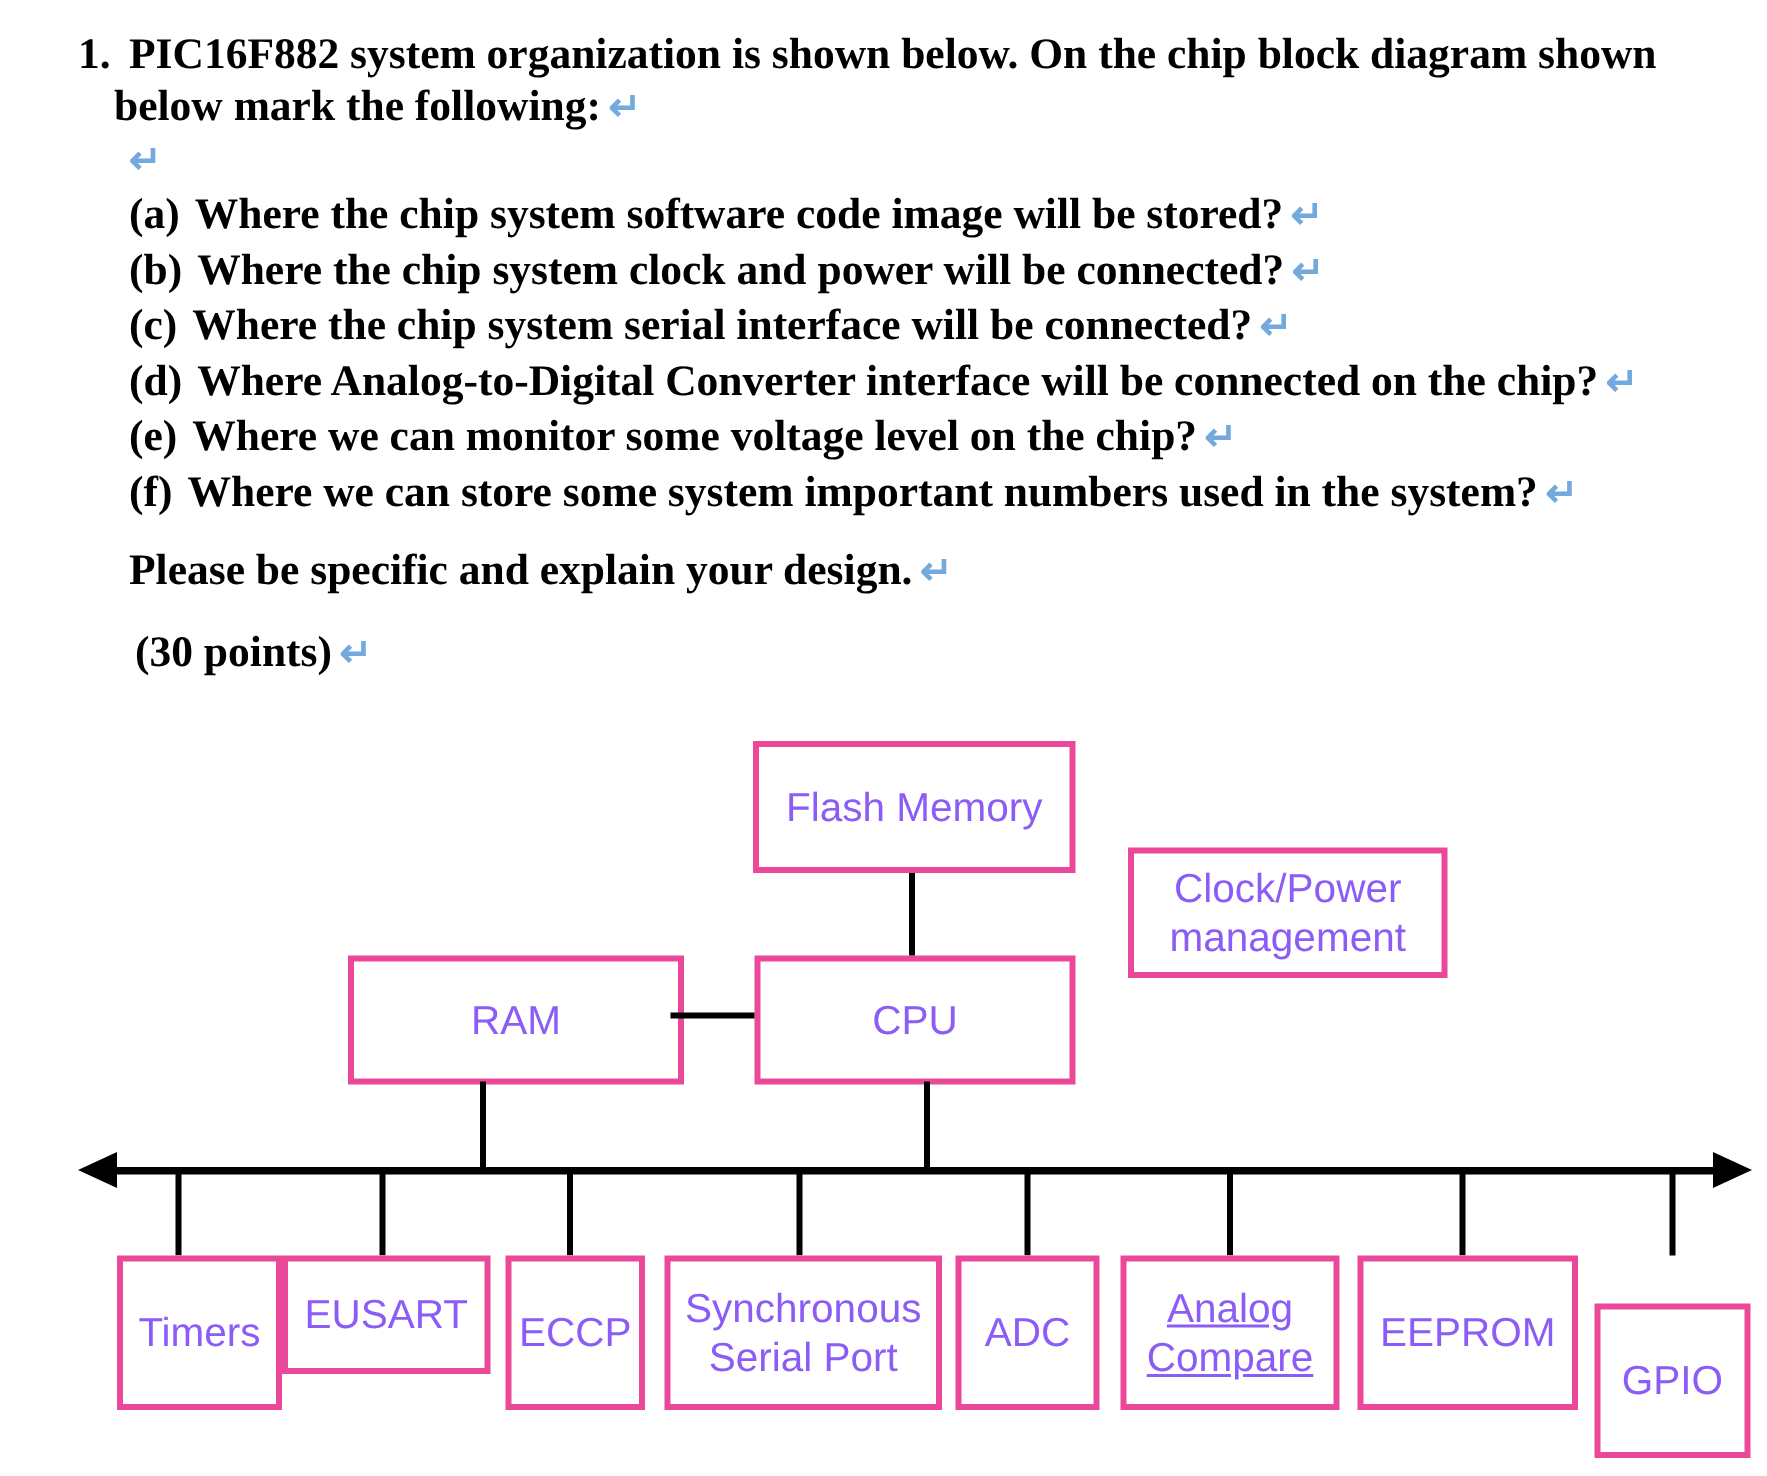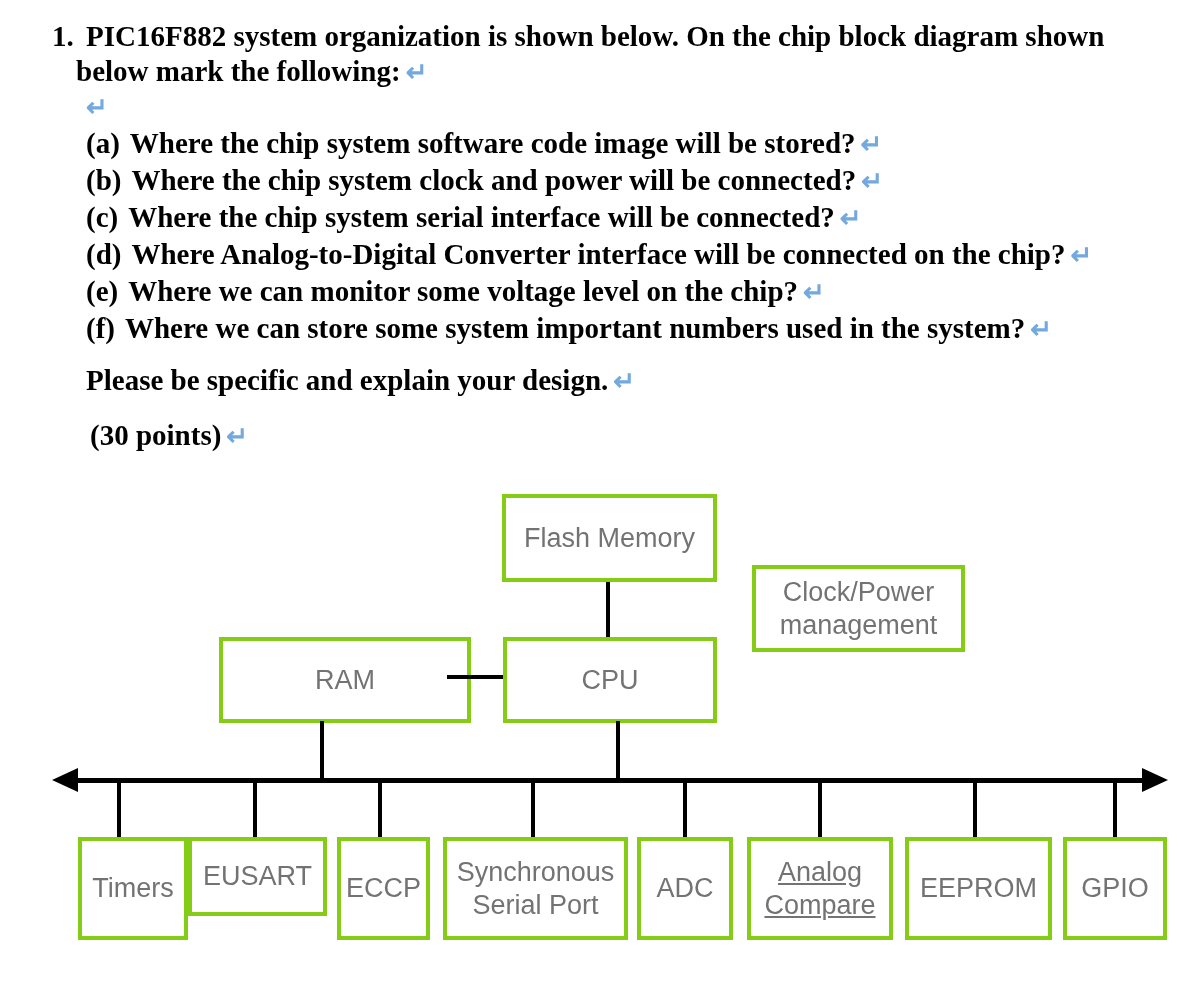--- a/index.html
+++ b/index.html
@@ -6,36 +6,36 @@
   .page{position:relative;width:1178px;height:984px;background:#ffffff;overflow:hidden;
         font-family:"Liberation Serif",serif;}
   
   .qline{position:absolute;font-family:"Liberation Serif",serif;font-weight:bold;
          font-size:29px;line-height:1.15;color:#000;white-space:nowrap;}
   .qlabel{display:inline-block;margin-right:10px;}
   .pmark{font-family:"Liberation Sans",sans-serif;font-weight:600;font-size:26px;
          color:#74a9de;margin-left:5px;}
   .pmark-alone{margin-left:0;}
   
-  .dbox{position:absolute;box-sizing:border-box;border:4px solid #84cc16;background:#fff;
+  .dbox{position:absolute;box-sizing:border-box;border:4px solid #ec4899;background:#fff;
         display:flex;align-items:center;justify-content:center;text-align:center;
         font-family:"Liberation Sans",sans-serif;font-size:27px;line-height:1.22;
-        color:#737373;padding:0 4px;}
+        color:#8b5cf6;padding:0 4px;}
   #flash      {left:502px;top:494px;width:215px;height:88px;}
   #clockpower {left:752px;top:565px;width:213px;height:87px;}
-  #ram        {left:219px;top:637px;width:252px;height:86px;}
+  #ram        {left:232px;top:637px;width:224px;height:86px;}
   #cpu        {left:503px;top:637px;width:214px;height:86px;}
   #b-timers   {left:62px;  top:837px;width:110px;height:103px;margin-left:16px;}
   #b-eusart   {left:188px; top:837px;width:139px;height:79px;text-align:center;}
   #b-eccp     {left:337px; top:837px;width:93px; height:103px;}
   #b-ssp      {left:443px; top:837px;width:185px;height:103px;}
   #b-adc      {left:637px; top:837px;width:96px; height:103px;}
   #b-analog   {left:747px; top:837px;width:146px;height:103px;text-decoration:underline;}
   #b-eeprom   {left:905px; top:837px;width:147px;height:103px;}
-  #b-gpio     {left:1063px;top:837px;width:104px;height:103px;}
+  #b-gpio     {left:1063px;top:869px;width:104px;height:103px;}
   .cline{position:absolute;background:#000;}
   .ah{position:absolute;width:0;height:0;border-top:12px solid transparent;
       border-bottom:12px solid transparent;}
   .ah-l{left:52px;top:768px;border-right:26px solid #000;}
   .ah-r{left:1142px;top:768px;border-left:26px solid #000;}
 </style>
 </head>
 <body>
 
 <div class="page">

